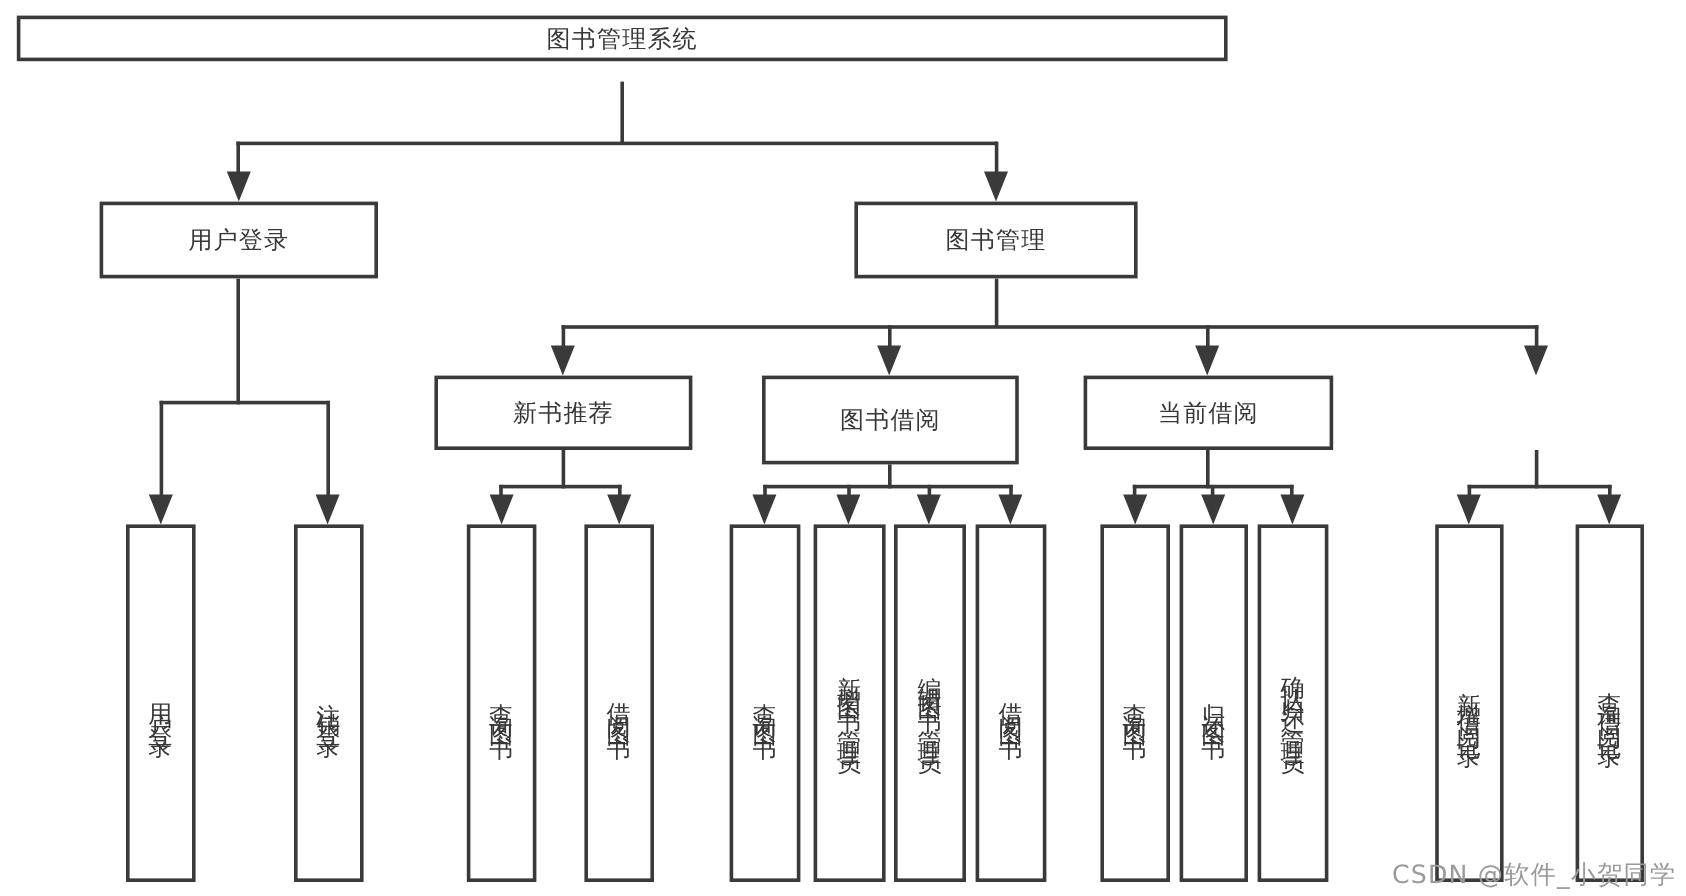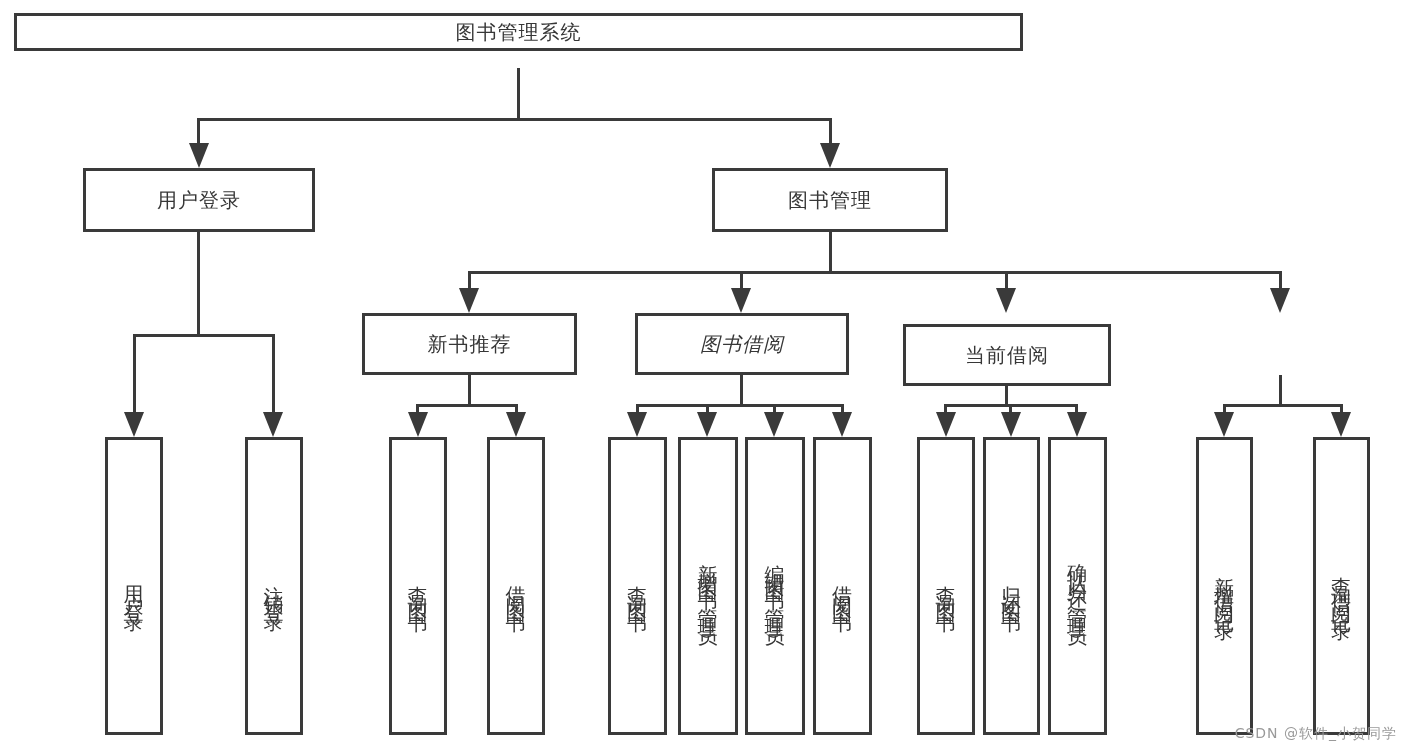--- a/index.html
+++ b/index.html
@@ -32,21 +32,21 @@
   .ln { position: absolute; background: #3a3a3a; z-index: 1; }
   .arrow {
     position: absolute; width: 0; height: 0; z-index: 1;
     border-left: 10px solid transparent;
     border-right: 10px solid transparent;
     border-top: 25px solid #3a3a3a;
   }
   .watermark {
     position: absolute;
     right: 8px; bottom: 4px;
-    font-size: 14px;
+    font-size: 21px;
     color: #9a9a9a;
     z-index: 3;
     letter-spacing: 1px;
   }
 </style>
 </head>
 <body>
 
 <div class="canvas">
 
@@ -82,24 +82,24 @@
   <div class="ln" style="left:740px; top:271px; width:3px; height:20px;"></div>
   <div class="arrow" style="left:731px; top:288px;"></div>
   <div class="ln" style="left:1005px; top:271px; width:3px; height:20px;"></div>
   <div class="arrow" style="left:996px; top:288px;"></div>
   <div class="ln" style="left:1279px; top:271px; width:3px; height:20px;"></div>
   <div class="arrow" style="left:1270px; top:288px;"></div>
 
   <div class="box" style="left:362px; top:313px; width:215px; height:62px;text-align:right;">
     <span>新书推荐</span>
   </div>
-  <div class="box" style="left:635px; top:313px; width:214px; height:62px;font-style:italic;">
+  <div class="box" style="left:635px; top:313px; width:214px; height:74px;">
     <span>图书借阅</span>
   </div>
-  <div class="box" style="left:903px; top:324px; width:208px; height:62px;">
+  <div class="box" style="left:903px; top:313px; width:208px; height:62px;">
     <span>当前借阅</span>
   </div>
 
   <div class="ln" style="left:468px; top:375px; width:3px; height:32px;"></div>
   <div class="ln" style="left:416px; top:404px; width:102px; height:3px;"></div>
   <div class="ln" style="left:416px; top:404px; width:3px; height:10px;"></div>
   <div class="arrow" style="left:408px; top:412px;"></div>
   <div class="ln" style="left:515px; top:404px; width:3px; height:10px;"></div>
   <div class="arrow" style="left:506px; top:412px;"></div>
 

